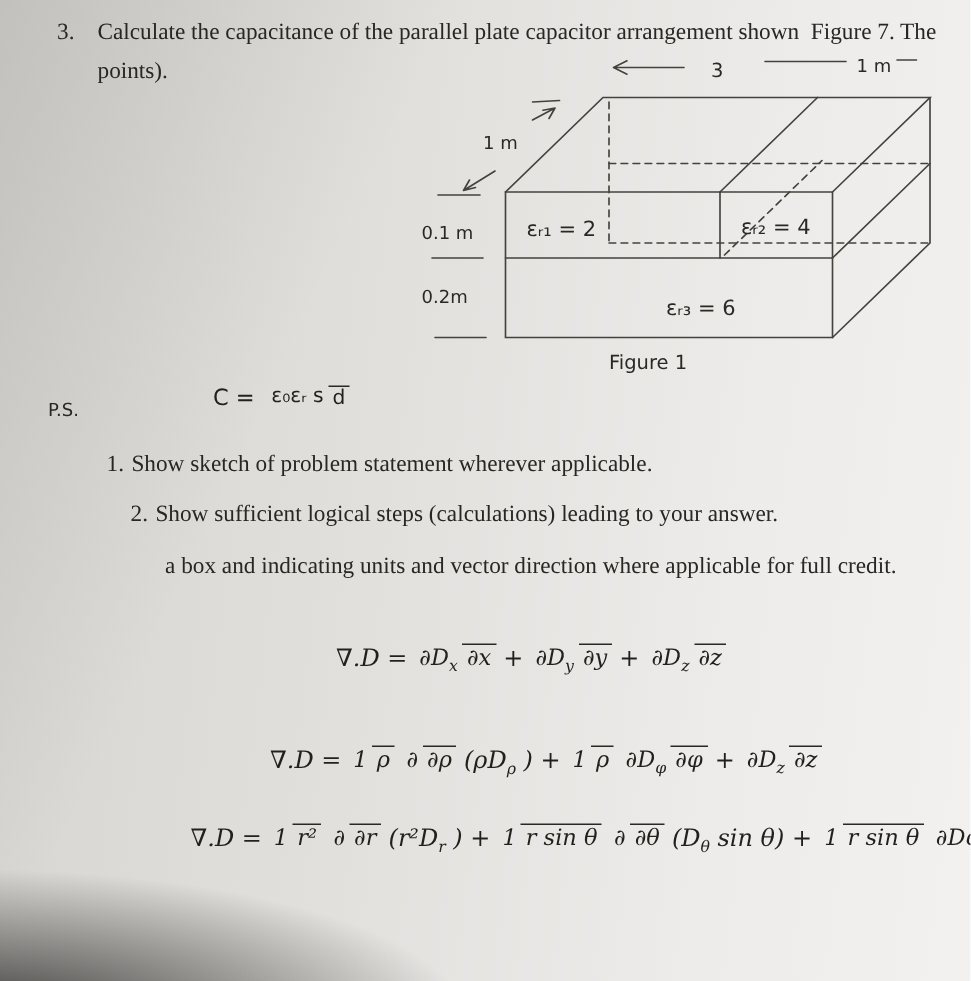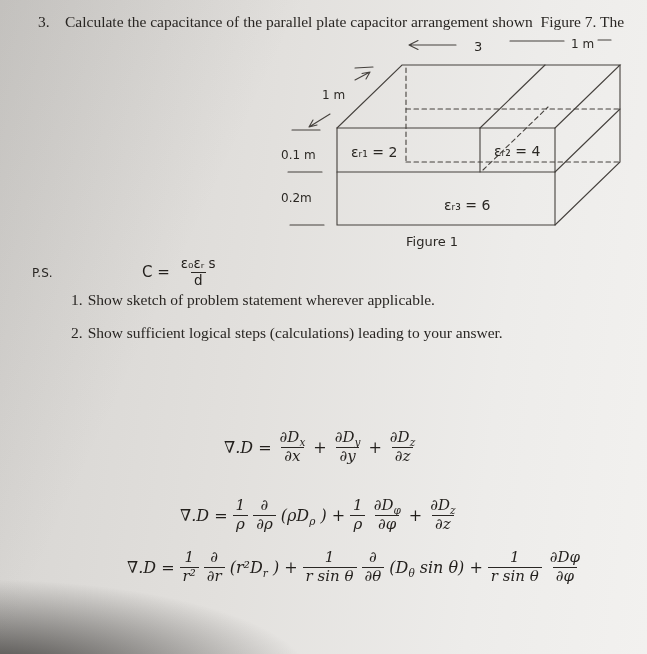--- a/index.html
+++ b/index.html
@@ -26,42 +26,43 @@
   .fig text{fill:#2b2824;font-family:"DejaVu Sans",sans-serif;}
 
   
   .ps-label{position:absolute;left:32px;top:266px;font-family:"DejaVu Sans",sans-serif;font-size:12px;}
 
   
   .math{position:absolute;display:flex;align-items:center;gap:5px;
         font-family:"DejaVu Serif",serif;font-style:italic;font-size:16px;color:#221f1c;}
   .math .tok{white-space:pre;}
   .math sub{font-size:10.5px;line-height:0;}
-  .math .frac{display:inline-flex;flex-direction:column;align-items:center;}
+  .math .frac{display:inline-flex;align-items:center;}
   .math .frac .num,.math .frac .den{font-size:15px;line-height:1.18;padding:0 3px;display:inline-flex;align-items:baseline;}
   .math .frac .den{border-top:1.3px solid #2a2724;}
   .math.ps-math{left:142px;top:256px;gap:8px;font-family:"DejaVu Sans",sans-serif;font-style:normal;font-size:15px;}
   .math.ps-math .frac .num,.math.ps-math .frac .den{font-size:13.5px;}
 
   
-  .instr{position:absolute;left:71px;top:287px;font-size:15.5px;line-height:25px;}
+  .instr{position:absolute;left:71px;top:297px;font-size:15.5px;line-height:25px;}
   .instr .iline{white-space:pre;}
-  .instr .iline + .iline{margin-top:8px;}
+  .instr .iline + .iline{margin-top:8px;margin-left:16px;}
   .instr .iline.i3{margin-top:5px;}
   .instr .iline.cont{margin-top:10px;padding-left:23px;}
   .instr .inum{margin-right:5px;}
 </style>
 </head>
 <body>
 
 <div class="page">
 
   <div class="problem">
     <span class="pnum">3.</span>
     <div class="pline">Calculate the capacitance of the parallel plate capacitor arrangement shown  Figure 7. The</div>
+    <div class="pline">points).</div>
   </div>
 
   <svg class="fig" viewBox="0 0 369 225">
 
     <g>
       <path class="ln" d="M131,15 H178 M131,15 L140,10.5 M131,15 L140,19.5"></path>
       <text x="196" y="21" font-size="13">3</text>
       <path class="ln" d="M232,11 H286"></path>
       <text x="293" y="18" font-size="12">1 m</text>
       <path class="ln" d="M320,10 H333"></path>
@@ -113,20 +114,21 @@
         </span>
         <span class="den">
           <span class="tok">d</span>
         </span>
       </span>
     </div>
 
   <div class="instr">
     <div class="iline"><span class="inum">1.</span><span>Show sketch of problem statement wherever applicable.</span></div>
     <div class="iline"><span class="inum">2.</span><span>Show sufficient logical steps (calculations) leading to your answer.</span></div>
+    <div class="iline cont"><span>a box and indicating units and vector direction where applicable for full credit.</span></div>
   </div>
 
   <div class="math" style="left:224px;top:429px;">
       <span class="tok">∇.D =</span>
       <span class="frac">
         <span class="num">
           <span class="tok">∂D<sub>x</sub></span>
         </span>
         <span class="den">
           <span class="tok">∂x</span>

